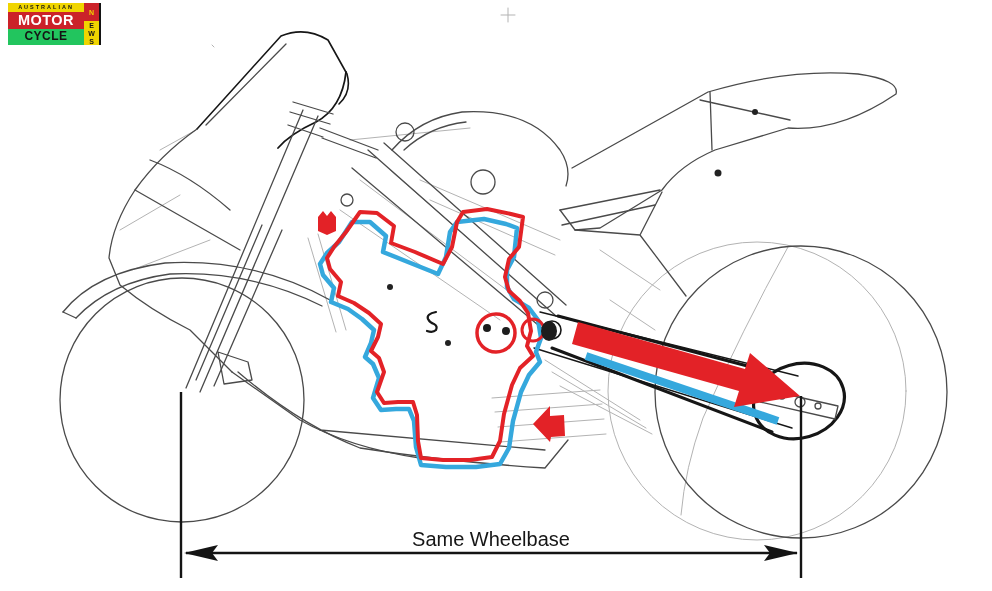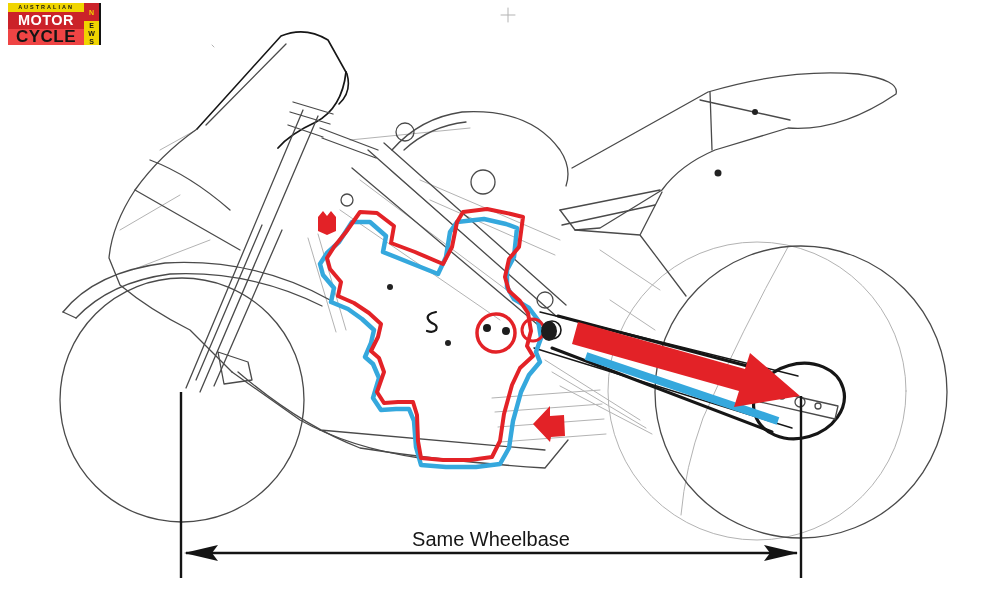--- a/index.html
+++ b/index.html
@@ -5,21 +5,21 @@
   html,body{margin:0;padding:0;background:#ffffff;}
   .canvas{position:relative;width:992px;height:591px;background:#ffffff;overflow:hidden;
           font-family:"Liberation Sans", sans-serif;}
   
   .logo{position:absolute;left:8px;top:3px;height:42px;display:flex;z-index:5;border-radius:7px;}
   .logo-main{width:76px;display:flex;flex-direction:column;}
   .logo-top{background:#F0D500;color:#141414;height:9px;font-size:5.5px;line-height:9px;
             font-weight:bold;text-align:center;letter-spacing:2px;white-space:nowrap;overflow:hidden;}
   .logo-motor{background:#CB2229;color:#ffffff;height:17px;font-size:14.5px;line-height:17px;
               font-weight:bold;text-align:center;letter-spacing:0.5px;}
-  .logo-cycle{background:#ef4444;color:#141414;height:16px;font-size:17px;line-height:15px;
+  .logo-cycle{background:#22c55e;color:#141414;height:16px;font-size:12px;line-height:15px;
               font-weight:bold;text-align:center;letter-spacing:0.5px;}
   .logo-strip{width:15px;display:flex;flex-direction:column;border-right:2px solid #141414;}
   .strip-cell{display:flex;align-items:center;justify-content:center;
               font-size:7px;font-weight:bold;line-height:1;}
   .strip-n{background:#CB2229;color:#F0D500;height:18px;}
   .strip-e,.strip-w,.strip-s{background:#F0D500;color:#141414;height:8px;}
   
   svg{position:absolute;left:0;top:0;}
   .ln{fill:none;stroke:#4a4a4a;stroke-width:1.3;stroke-linecap:round;stroke-linejoin:round;}
   .lt{fill:none;stroke:#b3b3b3;stroke-width:1;stroke-linecap:round;}

